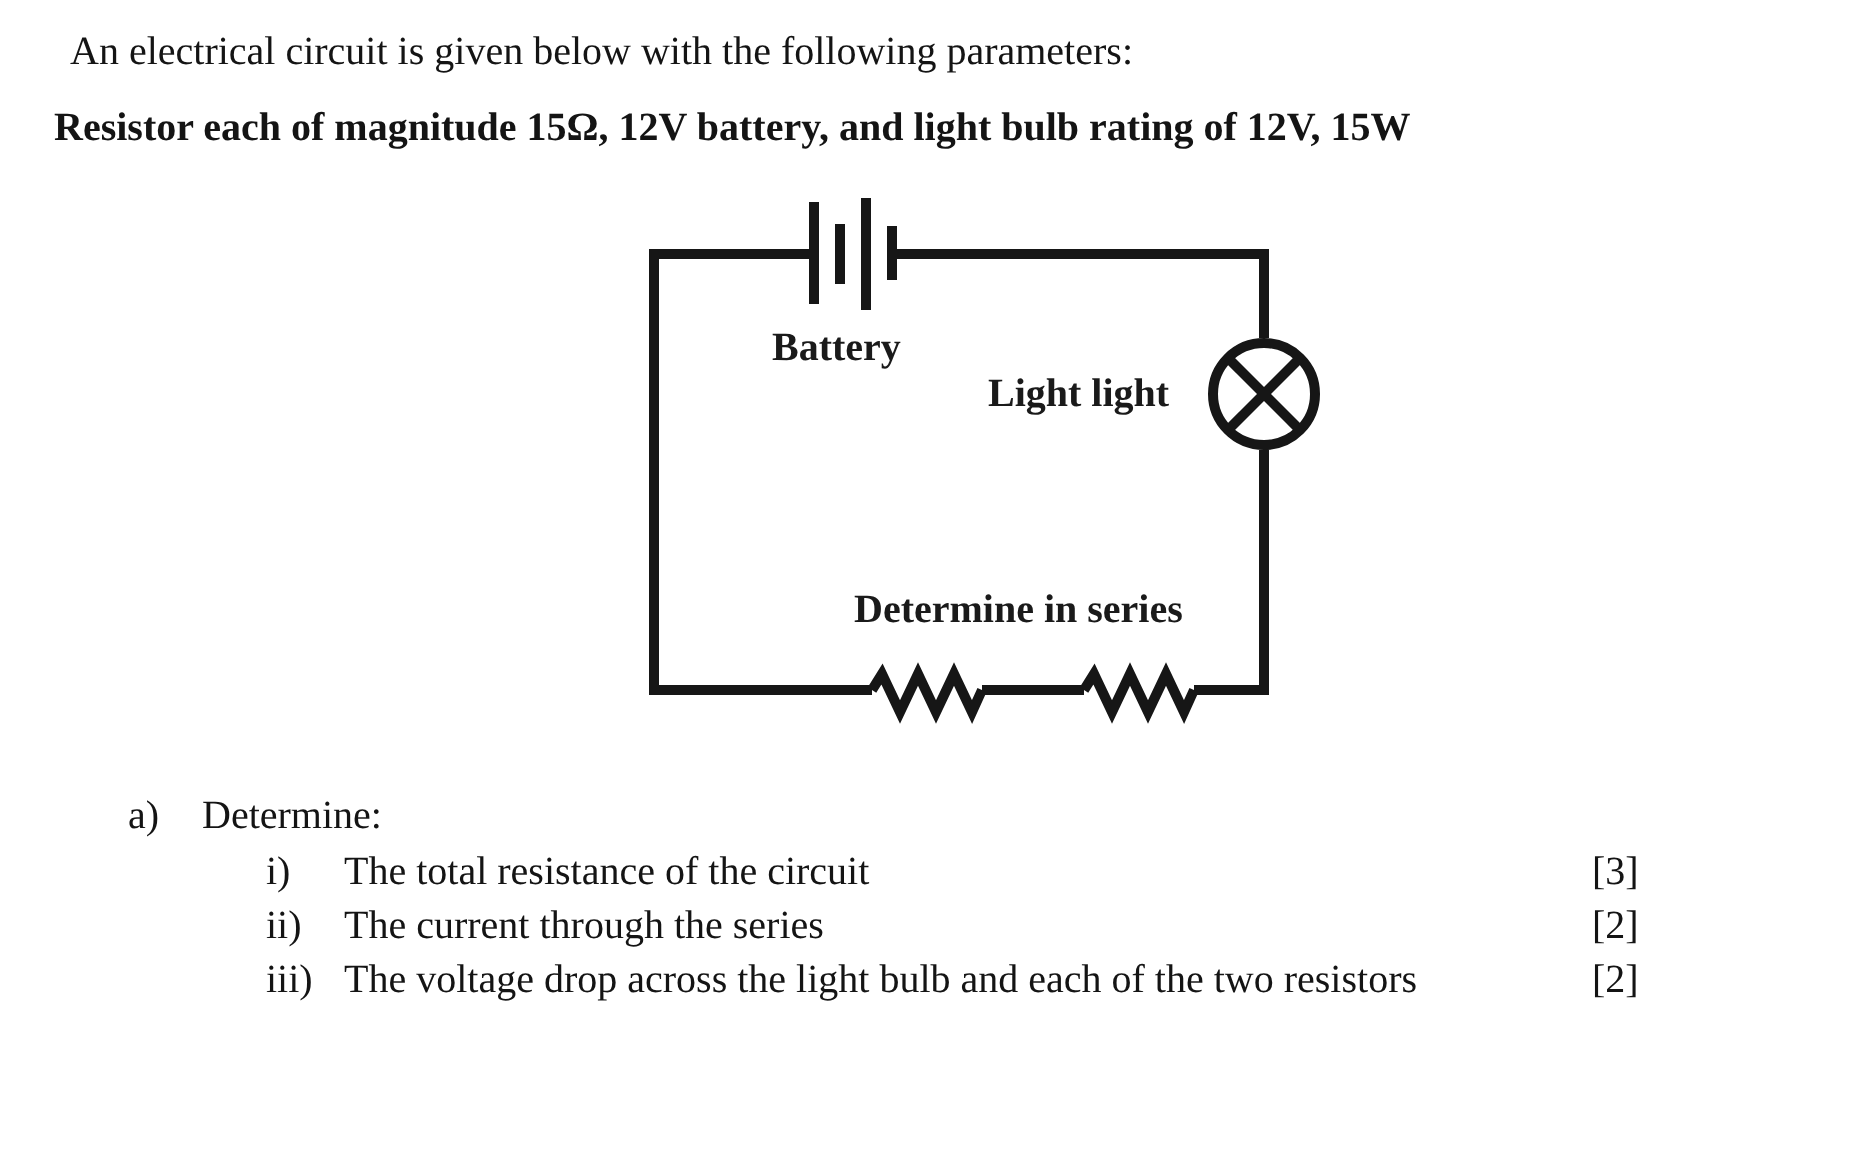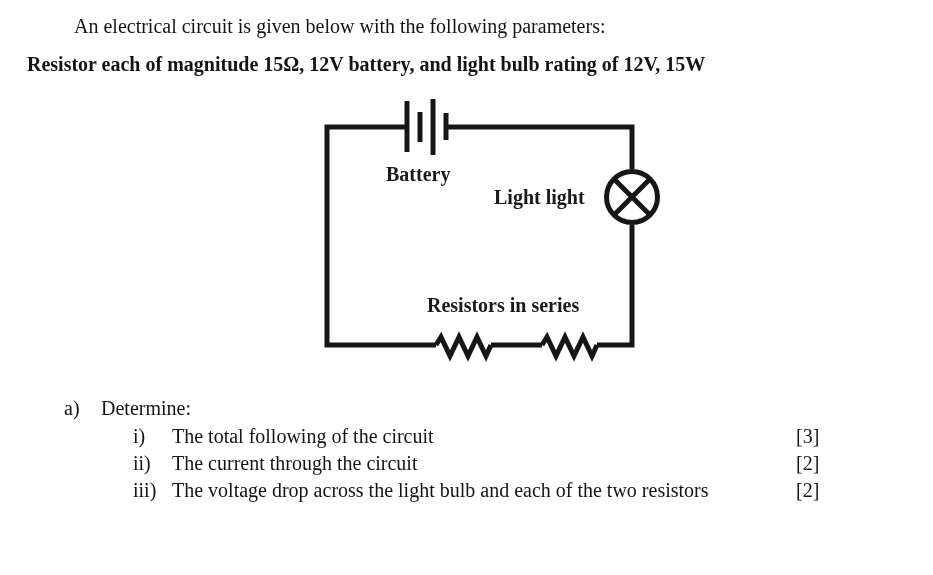--- a/index.html
+++ b/index.html
@@ -11,21 +11,21 @@
     color: #141414;
     overflow: hidden;
   }
   .abs { position: absolute; }
   .body-text {
     font-size: 20px;
     line-height: 24px;
     white-space: nowrap;
     color: #141414;
   }
-  .intro-line1 { left: 35px; top: 14px; margin-left: 39px; }
+  .intro-line1 { left: 35px; top: 14px; }
   .intro-line2 { left: 27px; top: 52px; font-weight: bold; }
 
   .circuit-wrap {
     left: 0; top: 88px;
     width: 933px; height: 300px; margin-left: 48px;
   }
   .circuit-wrap svg { position: absolute; left: 0; top: 0; }
 
   .circuit-label {
     position: absolute;
@@ -91,35 +91,35 @@
 
       <polyline points="388,345 393,337 402,356 411,337 420,356 429,337 438,356 443,345"></polyline>
 
       <line x1="443" y1="345" x2="494" y2="345"></line>
 
       <polyline points="494,345 499,337 508,356 517,337 526,356 535,337 544,356 549,345"></polyline>
     </g>
   </svg>
   <span class="circuit-label battery-label">Battery</span>
   <span class="circuit-label bulb-label">Light light</span>
-  <span class="circuit-label resistors-label">Resistors in series</span>
+  <span class="circuit-label resistors-label">Determine in series</span>
 </div>
 
 <div class="abs questions">
   <div class="q-row q-part">
     <span class="part-num">a)</span><span>Determine:</span>
   </div>
 
   <div class="q-row q-item q-item-0">
-    <span class="num">i)</span><span class="text">The total following of the circuit</span>
+    <span class="num">i)</span><span class="text">The total resistance of the circuit</span>
     <span class="marks">[3]</span>
   </div>
 
   <div class="q-row q-item q-item-1">
-    <span class="num">ii)</span><span class="text">The current through the circuit</span>
+    <span class="num">ii)</span><span class="text">The current through the series</span>
     <span class="marks">[2]</span>
   </div>
 
   <div class="q-row q-item q-item-2">
     <span class="num">iii)</span><span class="text">The voltage drop across the light bulb and each of the two resistors</span>
     <span class="marks">[2]</span>
   </div>
 </div>
 
 </body></html>

